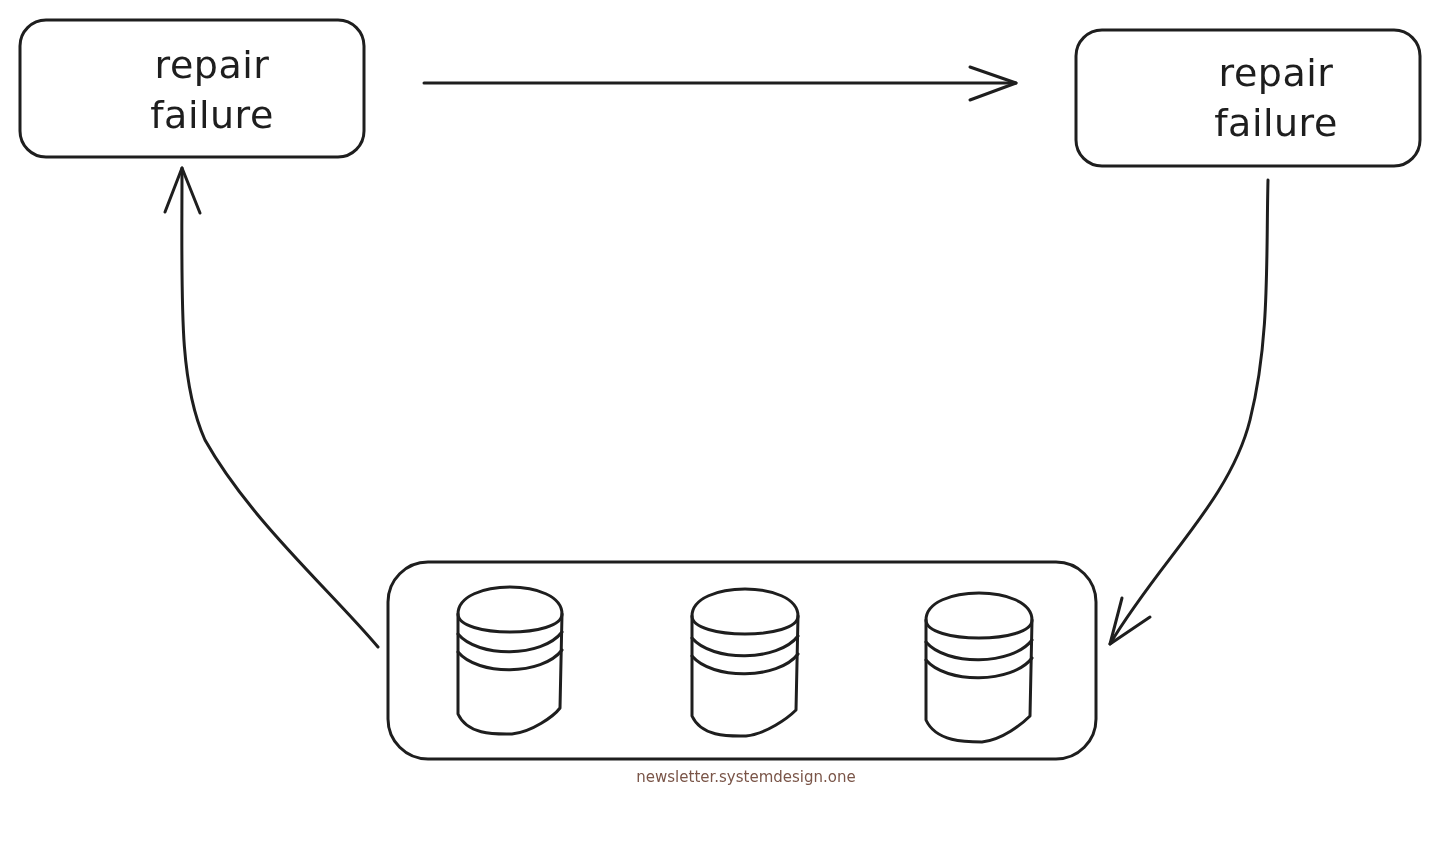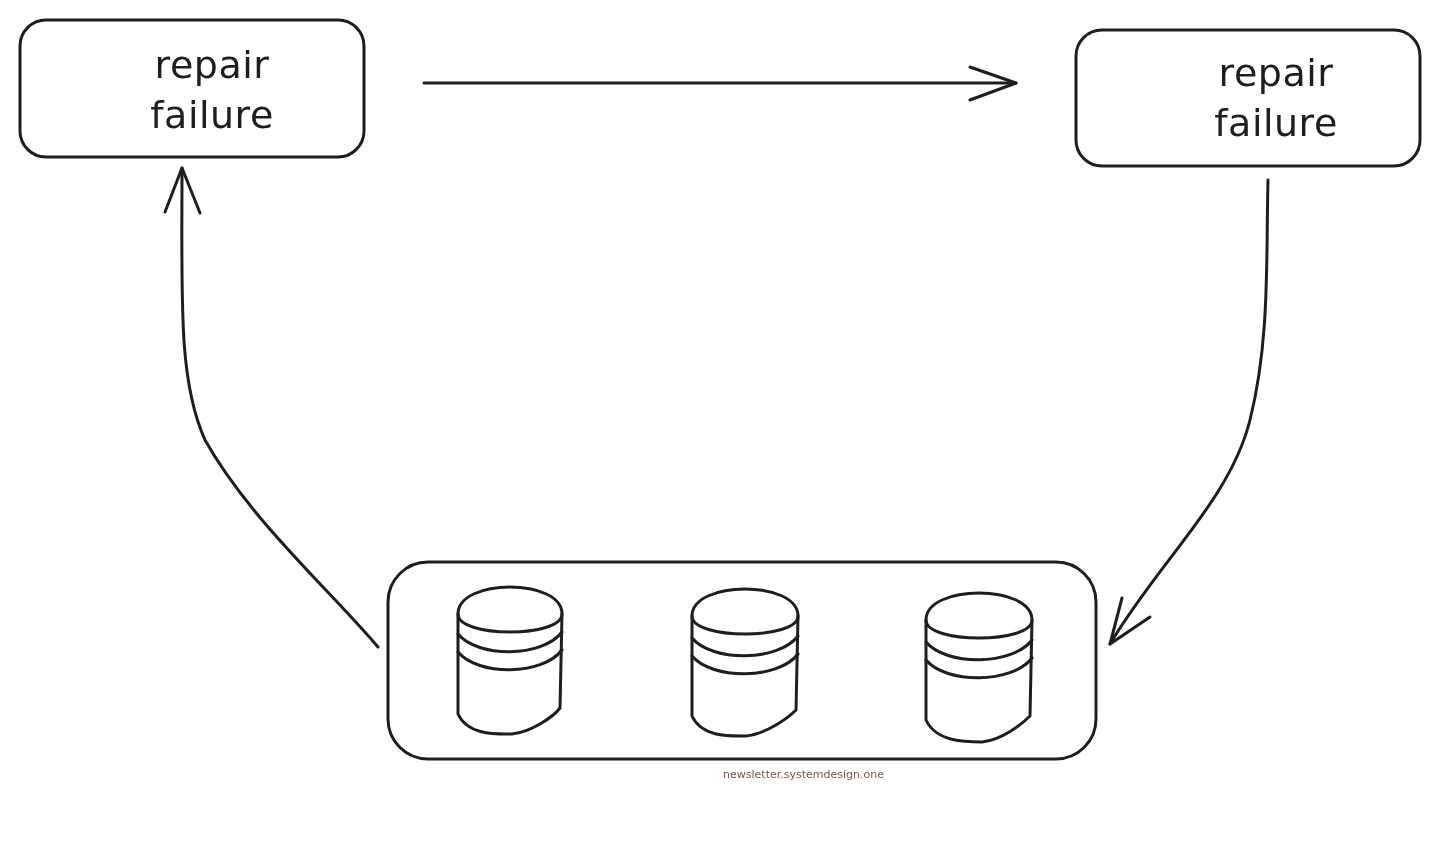--- a/index.html
+++ b/index.html
@@ -5,22 +5,22 @@
     html, body { margin: 0; padding: 0; background: #ffffff; }
     body { width: 1440px; height: 858px; position: relative; overflow: hidden;
            font-family: "DejaVu Sans", sans-serif; }
     svg.canvas { position: absolute; left: 0; top: 0; }
     .node-label {
       position: absolute; text-align: center; color: #1e1e1e;
       font-family: "DejaVu Sans", sans-serif; font-size: 38px; line-height: 50px;
       letter-spacing: 0.5px;
     }
     .watermark {
-      position: absolute; left: 584px; top: 768px; width: 300px; text-align: right;
-      font-family: "DejaVu Sans", sans-serif; font-size: 11px; color: #7a5548;
+      position: absolute; left: 596px; top: 768px; width: 300px; text-align: center;
+      font-family: "DejaVu Sans", sans-serif; font-size: 15px; color: #7a5548;
     }
     .stroke { fill: none; stroke: #1e1e1e; stroke-width: 3; stroke-linecap: round; stroke-linejoin: round; }
   </style>
 </head>
 <body>
 
 <svg class="canvas" width="1440" height="858" viewBox="0 0 1440 858">
 
   <rect class="stroke" x="20" y="20" width="344" height="137" rx="26" ry="26"></rect>
 

